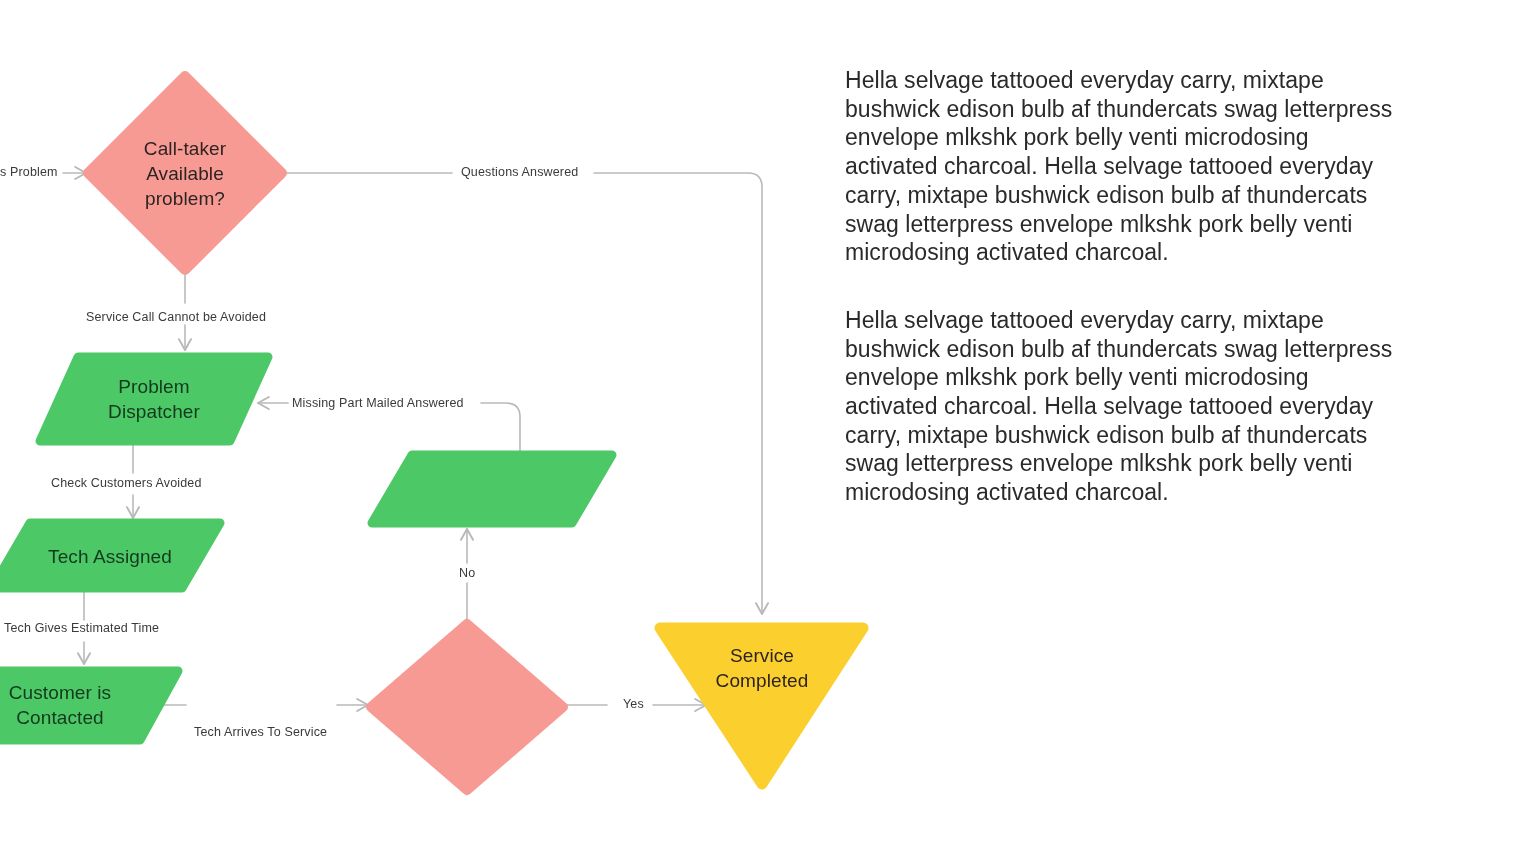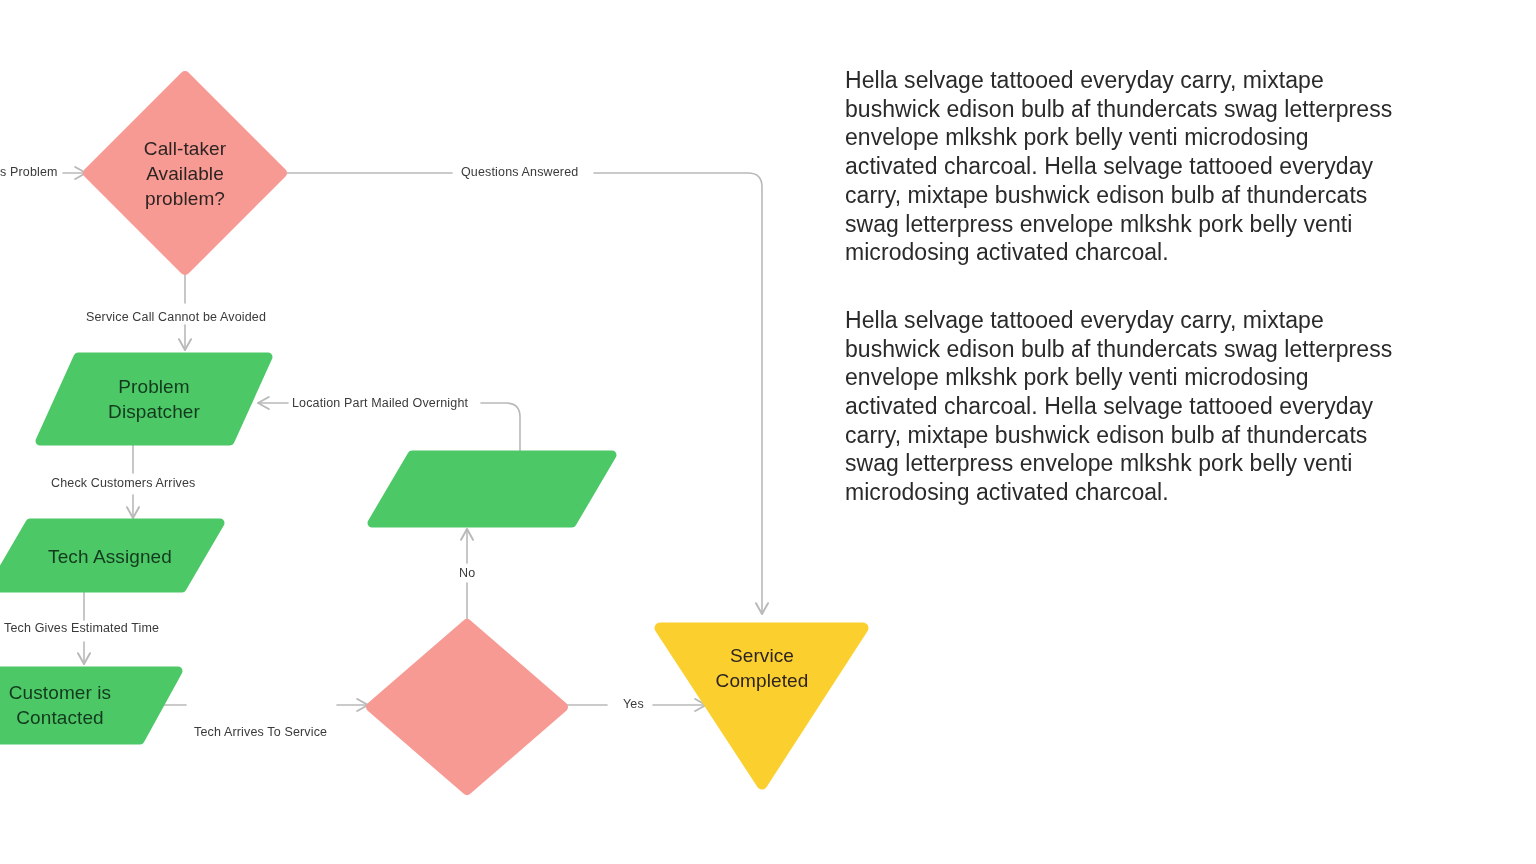--- a/index.html
+++ b/index.html
@@ -160,23 +160,23 @@
 
   <div class="node-label" style="left:682px; top:642px; width:160px; height:52px;">Service
 Completed</div>
 
   <div class="edge-label" style="left:0px; top:165px;">s Problem</div>
 
   <div class="edge-label" style="left:461px; top:165px;">Questions Answered</div>
 
   <div class="edge-label" style="left:86px; top:298px;margin-top:12px;">Service Call Cannot be Avoided</div>
 
-  <div class="edge-label" style="left:292px; top:396px;">Location Part Mailed Overnight</div>
+  <div class="edge-label" style="left:292px; top:396px;">Missing Part Mailed Answered</div>
 
-  <div class="edge-label" style="left:51px; top:476px;">Check Customers Arrives</div>
+  <div class="edge-label" style="left:51px; top:476px;">Check Customers Avoided</div>
 
   <div class="edge-label" style="left:4px; top:605px;margin-top:16px;">Tech Gives Estimated Time</div>
 
   <div class="edge-label" style="left:194px; top:725px;">Tech Arrives To Service</div>
 
   <div class="edge-label" style="left:459px; top:566px;">No</div>
 
   <div class="edge-label" style="left:623px; top:697px;">Yes</div>
 
   <div id="text-panel">

